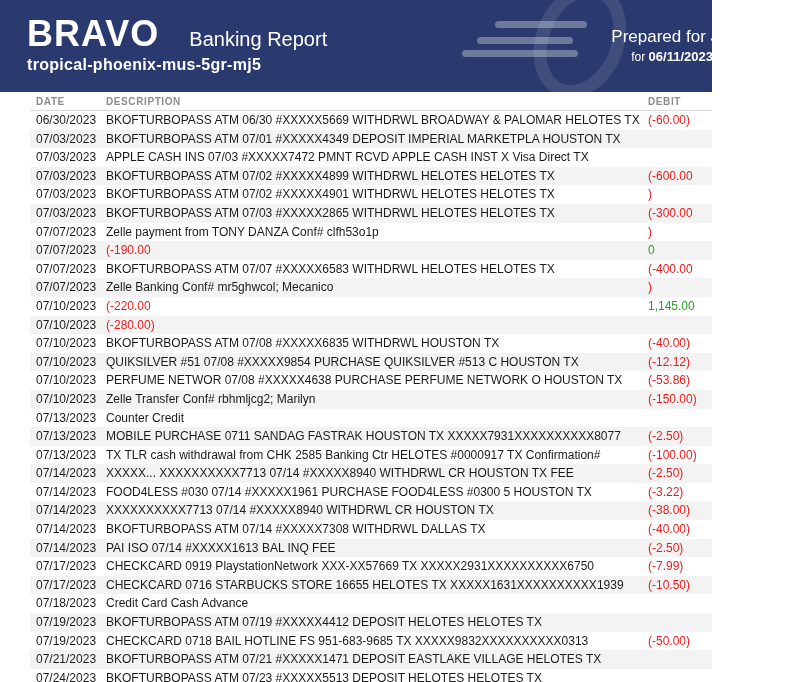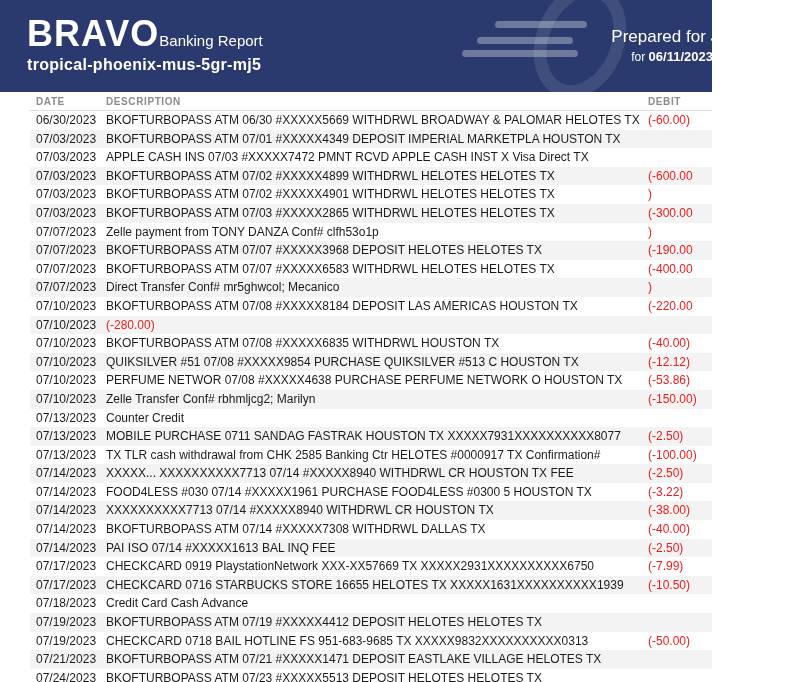--- a/index.html
+++ b/index.html
@@ -29,21 +29,21 @@
     border:13px solid rgba(255,255,255,0.10);border-radius:50%;
     transform:rotate(22deg);
   }
   .speed-line{position:absolute;height:7px;border-radius:4px;background:rgba(255,255,255,0.32);}
   .speed-line.l1{left:495px;top:21px;width:92px;}
   .speed-line.l2{left:477px;top:37px;width:96px;}
   .speed-line.l3{left:462px;top:50px;width:116px;}
 
   .brand-row{position:absolute;left:27px;top:16px;display:flex;align-items:baseline;}
   .brand{font-size:36px;font-weight:bold;letter-spacing:1px;line-height:1;}
-  .report-type{font-size:15px;font-weight:normal;text-align:center;}
+  .report-type{font-size:20px;margin-left:30px;font-weight:normal;text-align:center;}
   .report-id{position:absolute;left:27px;top:56px;font-size:16px;font-weight:bold;letter-spacing:0.3px;}
 
   .prepared{position:absolute;right:4px;top:26px;text-align:right;line-height:1.25;}
   .prepared .line1{font-size:17px;}
   .prepared .line1 b{font-weight:bold;}
   .prepared .line2{font-size:12px;margin-top:2px;}
   .prepared .line2 b{font-size:13px;font-weight:bold;margin-top:40px;}
 
   
   .table{position:absolute;top:92px;left:30px;width:738px;}
@@ -132,39 +132,37 @@
           <span class="cell-credit"></span>
         </div>
         <div class="tr">
           <span class="cell-date">07/07/2023</span>
           <span class="cell-desc">Zelle payment from TONY DANZA Conf# clfh53o1p</span>
           <span class="cell-debit">)</span>
           <span class="cell-credit">500.0</span>
         </div>
         <div class="tr">
           <span class="cell-date">07/07/2023</span>
-          <span class="cell-desc">BKOFTURBOPASS ATM 07/07 #XXXXX3968 DEPOSIT HELOTES HELOTES TX</span>
           <span class="cell-debit">(-190.00</span>
           <span class="cell-credit">0</span>
         </div>
         <div class="tr">
           <span class="cell-date">07/07/2023</span>
           <span class="cell-desc">BKOFTURBOPASS ATM 07/07 #XXXXX6583 WITHDRWL HELOTES HELOTES TX</span>
           <span class="cell-debit">(-400.00</span>
           <span class="cell-credit">120.0</span>
         </div>
         <div class="tr">
           <span class="cell-date">07/07/2023</span>
-          <span class="cell-desc">Direct Transfer Conf# mr5ghwcol; Mecanico</span>
+          <span class="cell-desc">Zelle Banking Conf# mr5ghwcol; Mecanico</span>
           <span class="cell-debit">)</span>
           <span class="cell-credit">0</span>
         </div>
         <div class="tr">
           <span class="cell-date">07/10/2023</span>
-          <span class="cell-desc">BKOFTURBOPASS ATM 07/08 #XXXXX8184 DEPOSIT LAS AMERICAS HOUSTON TX</span>
           <span class="cell-debit">(-220.00</span>
           <span class="cell-credit">1,145.00</span>
         </div>
         <div class="tr">
           <span class="cell-date">07/10/2023</span>
           <span class="cell-debit">(-280.00)</span>
           <span class="cell-credit"></span>
         </div>
         <div class="tr">
           <span class="cell-date">07/10/2023</span>

